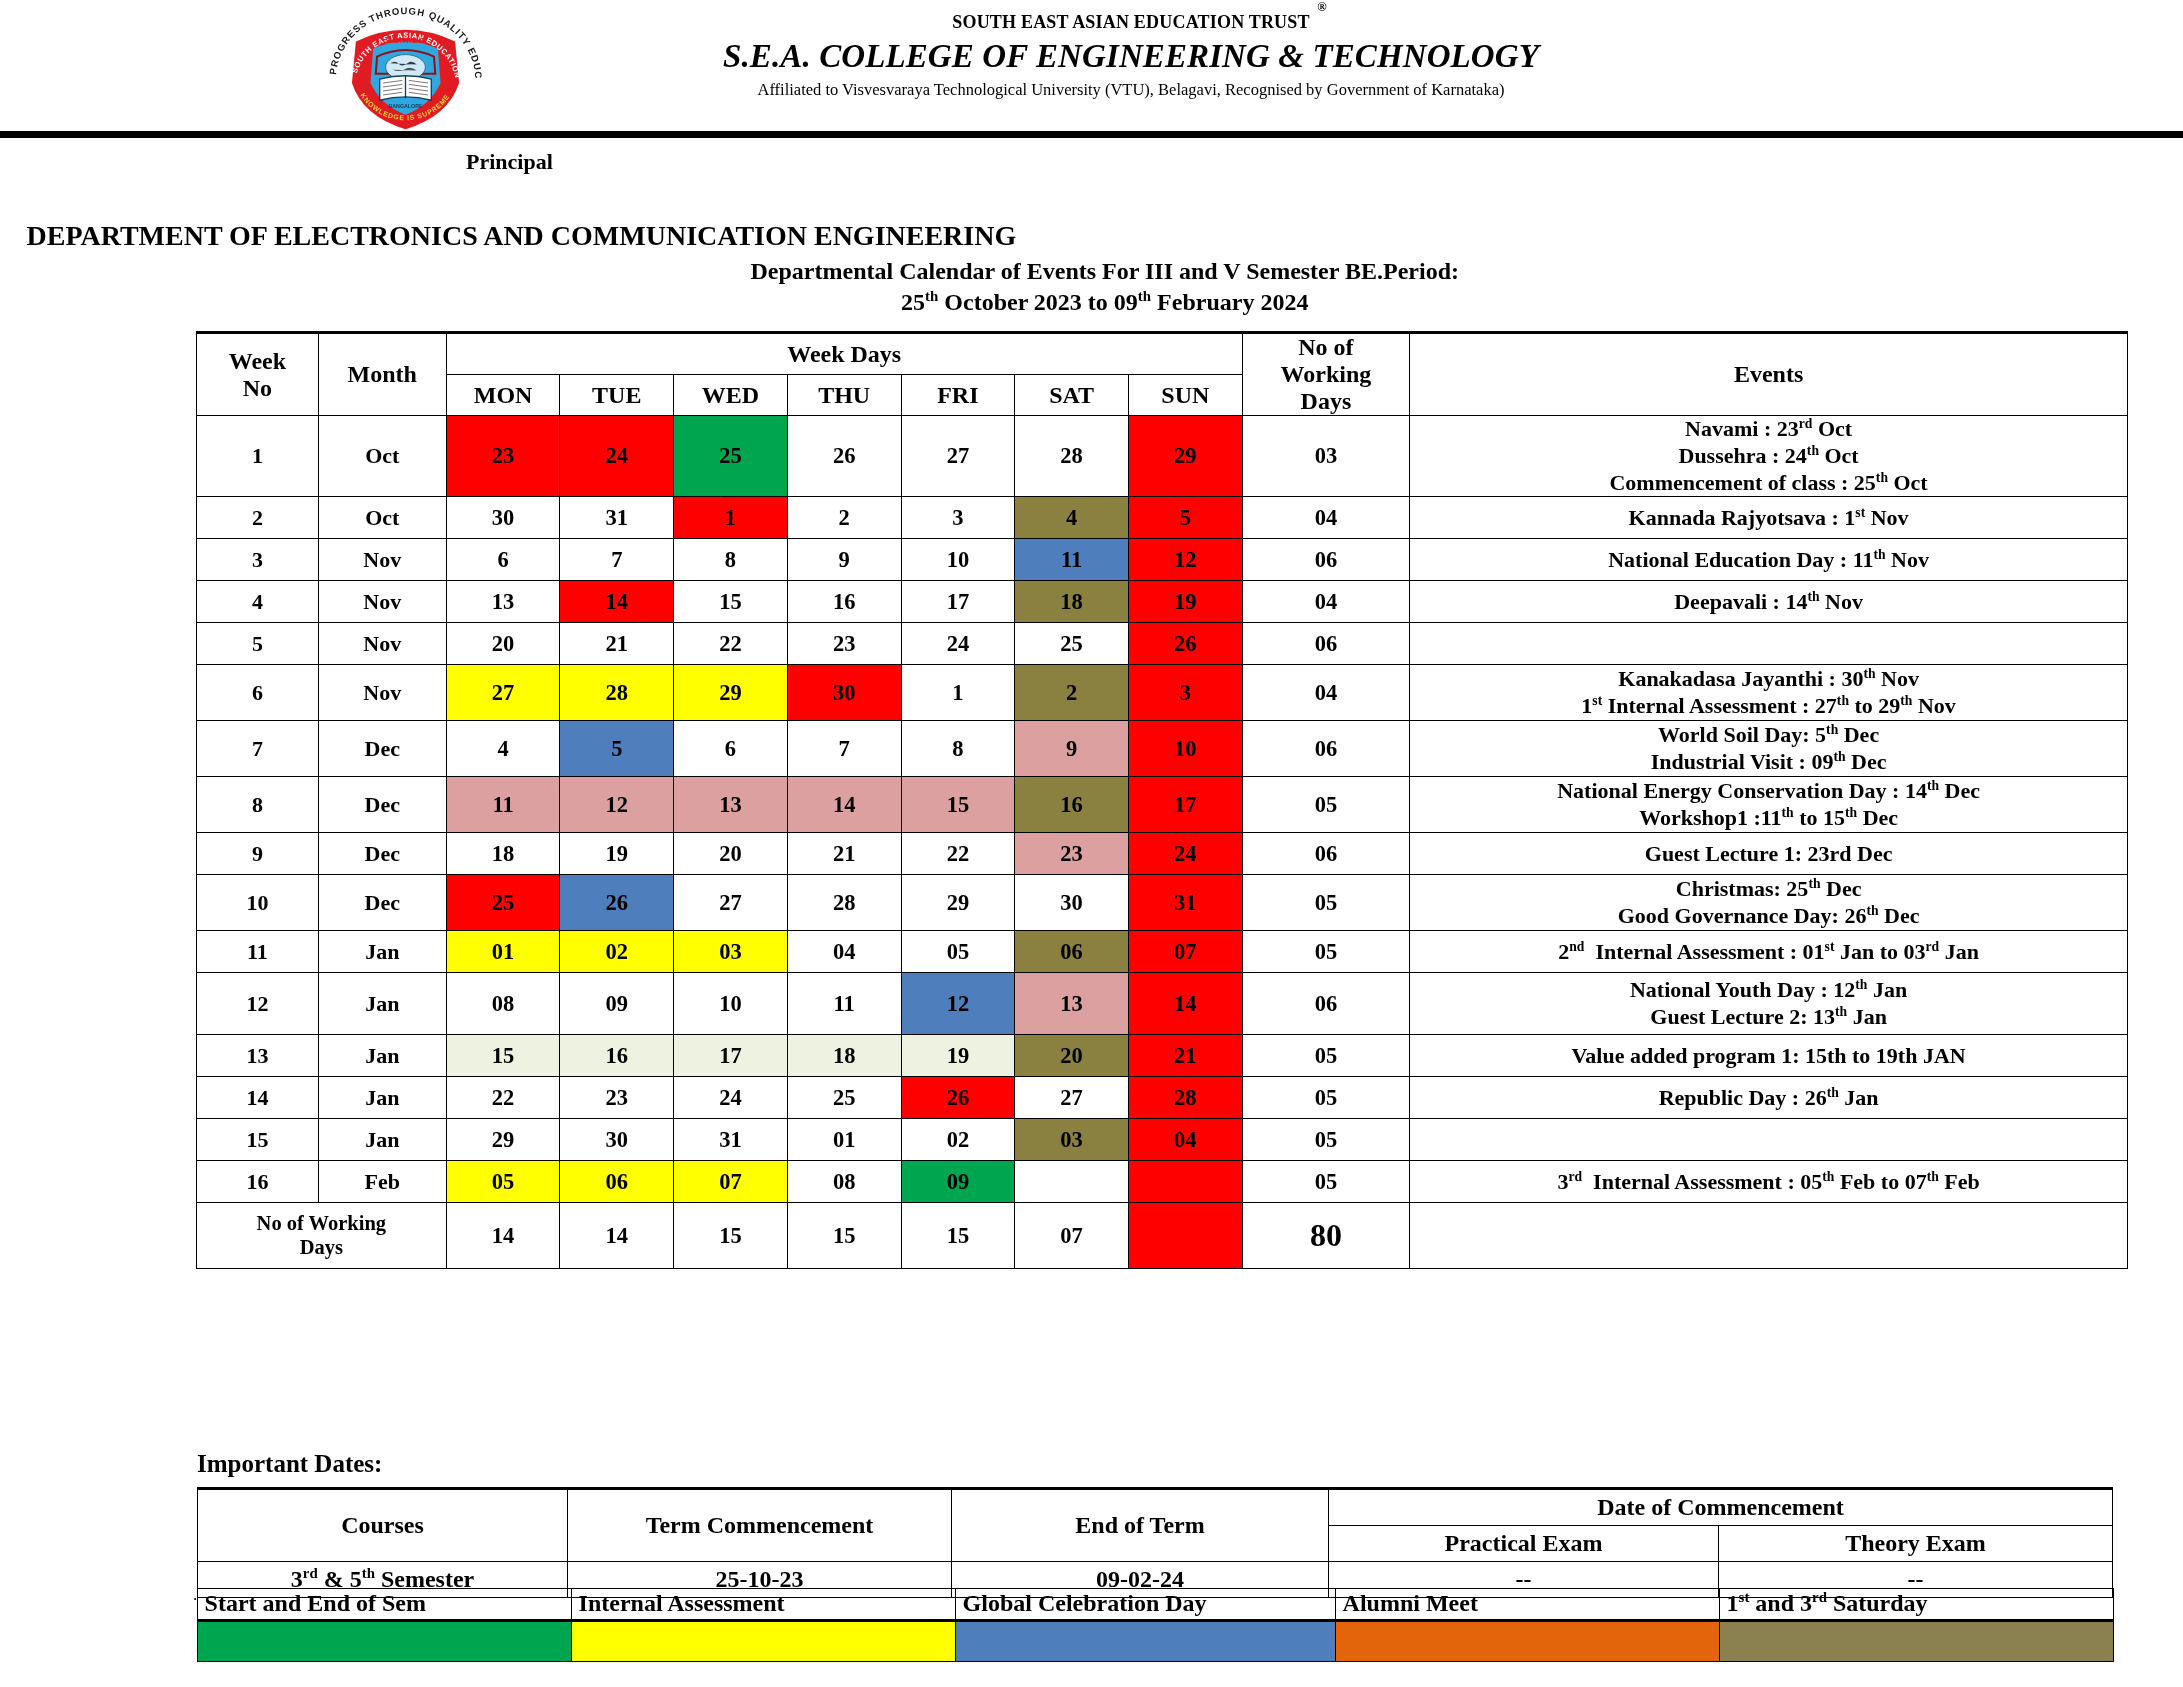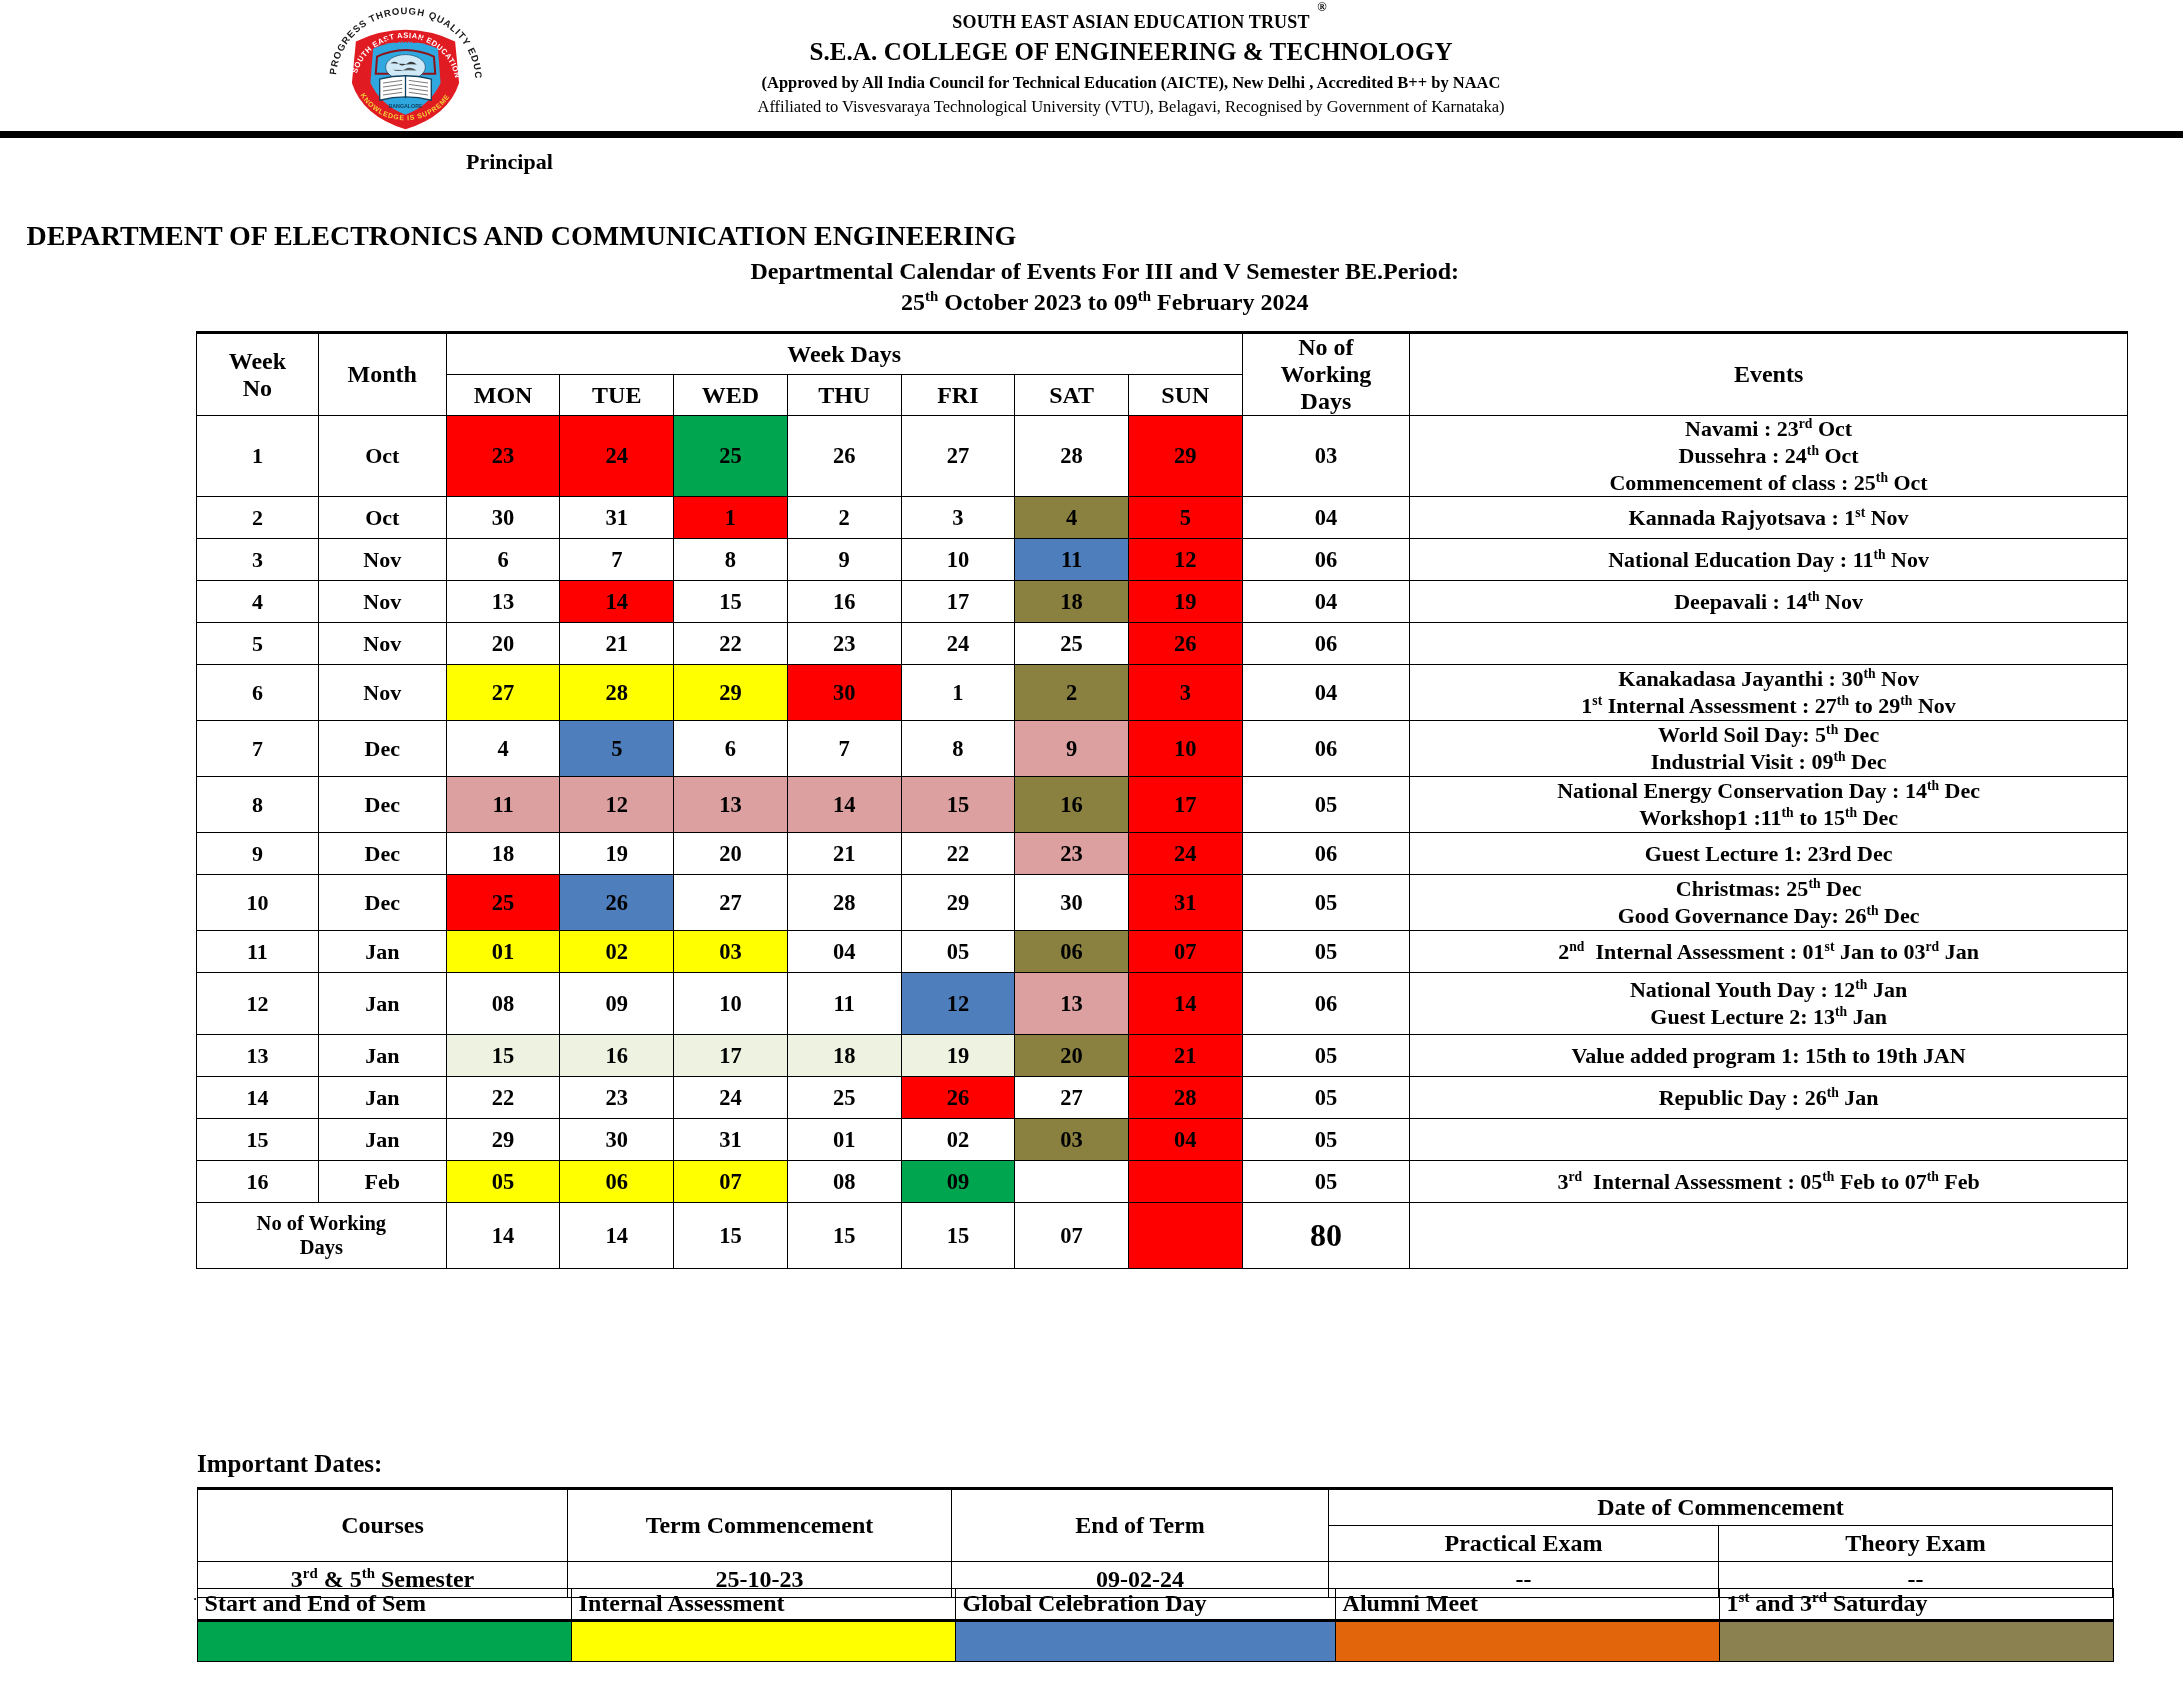--- a/index.html
+++ b/index.html
@@ -31,21 +31,21 @@
     padding-left:79px;
   }
   .trust-line {
     font-size:18px; font-weight:bold; letter-spacing:0.2px;
     position:relative; display:inline-block;
   }
   .reg-mark {
     position:absolute; top:-12px; right:-17px; font-size:12.6px; font-weight:bold;
   }
   .college-name {
-    font-size:25px; font-weight:bold; margin-top:5.3px; letter-spacing:0.1px;
+    font-size:33px; font-weight:bold; margin-top:5.3px; letter-spacing:0.1px;font-style:italic;
   }
   .approved-line { font-size:16.5px; font-weight:bold; margin-top:6.6px; }
   .affil-line { font-size:16.5px; font-weight:normal; margin-top:4.6px; }
 
   .black-rule {
     position:absolute; left:0; top:131px; width:100%; height:6.6px; background:#000;
   }
 
   
   .principal {
@@ -205,21 +205,20 @@
       </text>
     </svg>
   </div>
 
   <div class="head-text">
     <div class="trust-line">
       <span>SOUTH EAST ASIAN EDUCATION TRUST</span>
       <span class="reg-mark">®</span>
     </div>
     <div class="college-name">S.E.A. COLLEGE OF ENGINEERING &amp; TECHNOLOGY</div>
-    <div class="approved-line">(Approved by All India Council for Technical Education (AICTE), New Delhi , Accredited B++ by NAAC</div>
     <div class="affil-line">Affiliated to Visvesvaraya Technological University (VTU), Belagavi, Recognised by Government of Karnataka)</div>
   </div>
 
   <div class="black-rule"></div>
 </div>
 
 <div class="principal">Principal</div>
 
 <div class="dept-title">DEPARTMENT OF ELECTRONICS AND COMMUNICATION ENGINEERING</div>
 <div class="sub-title">

